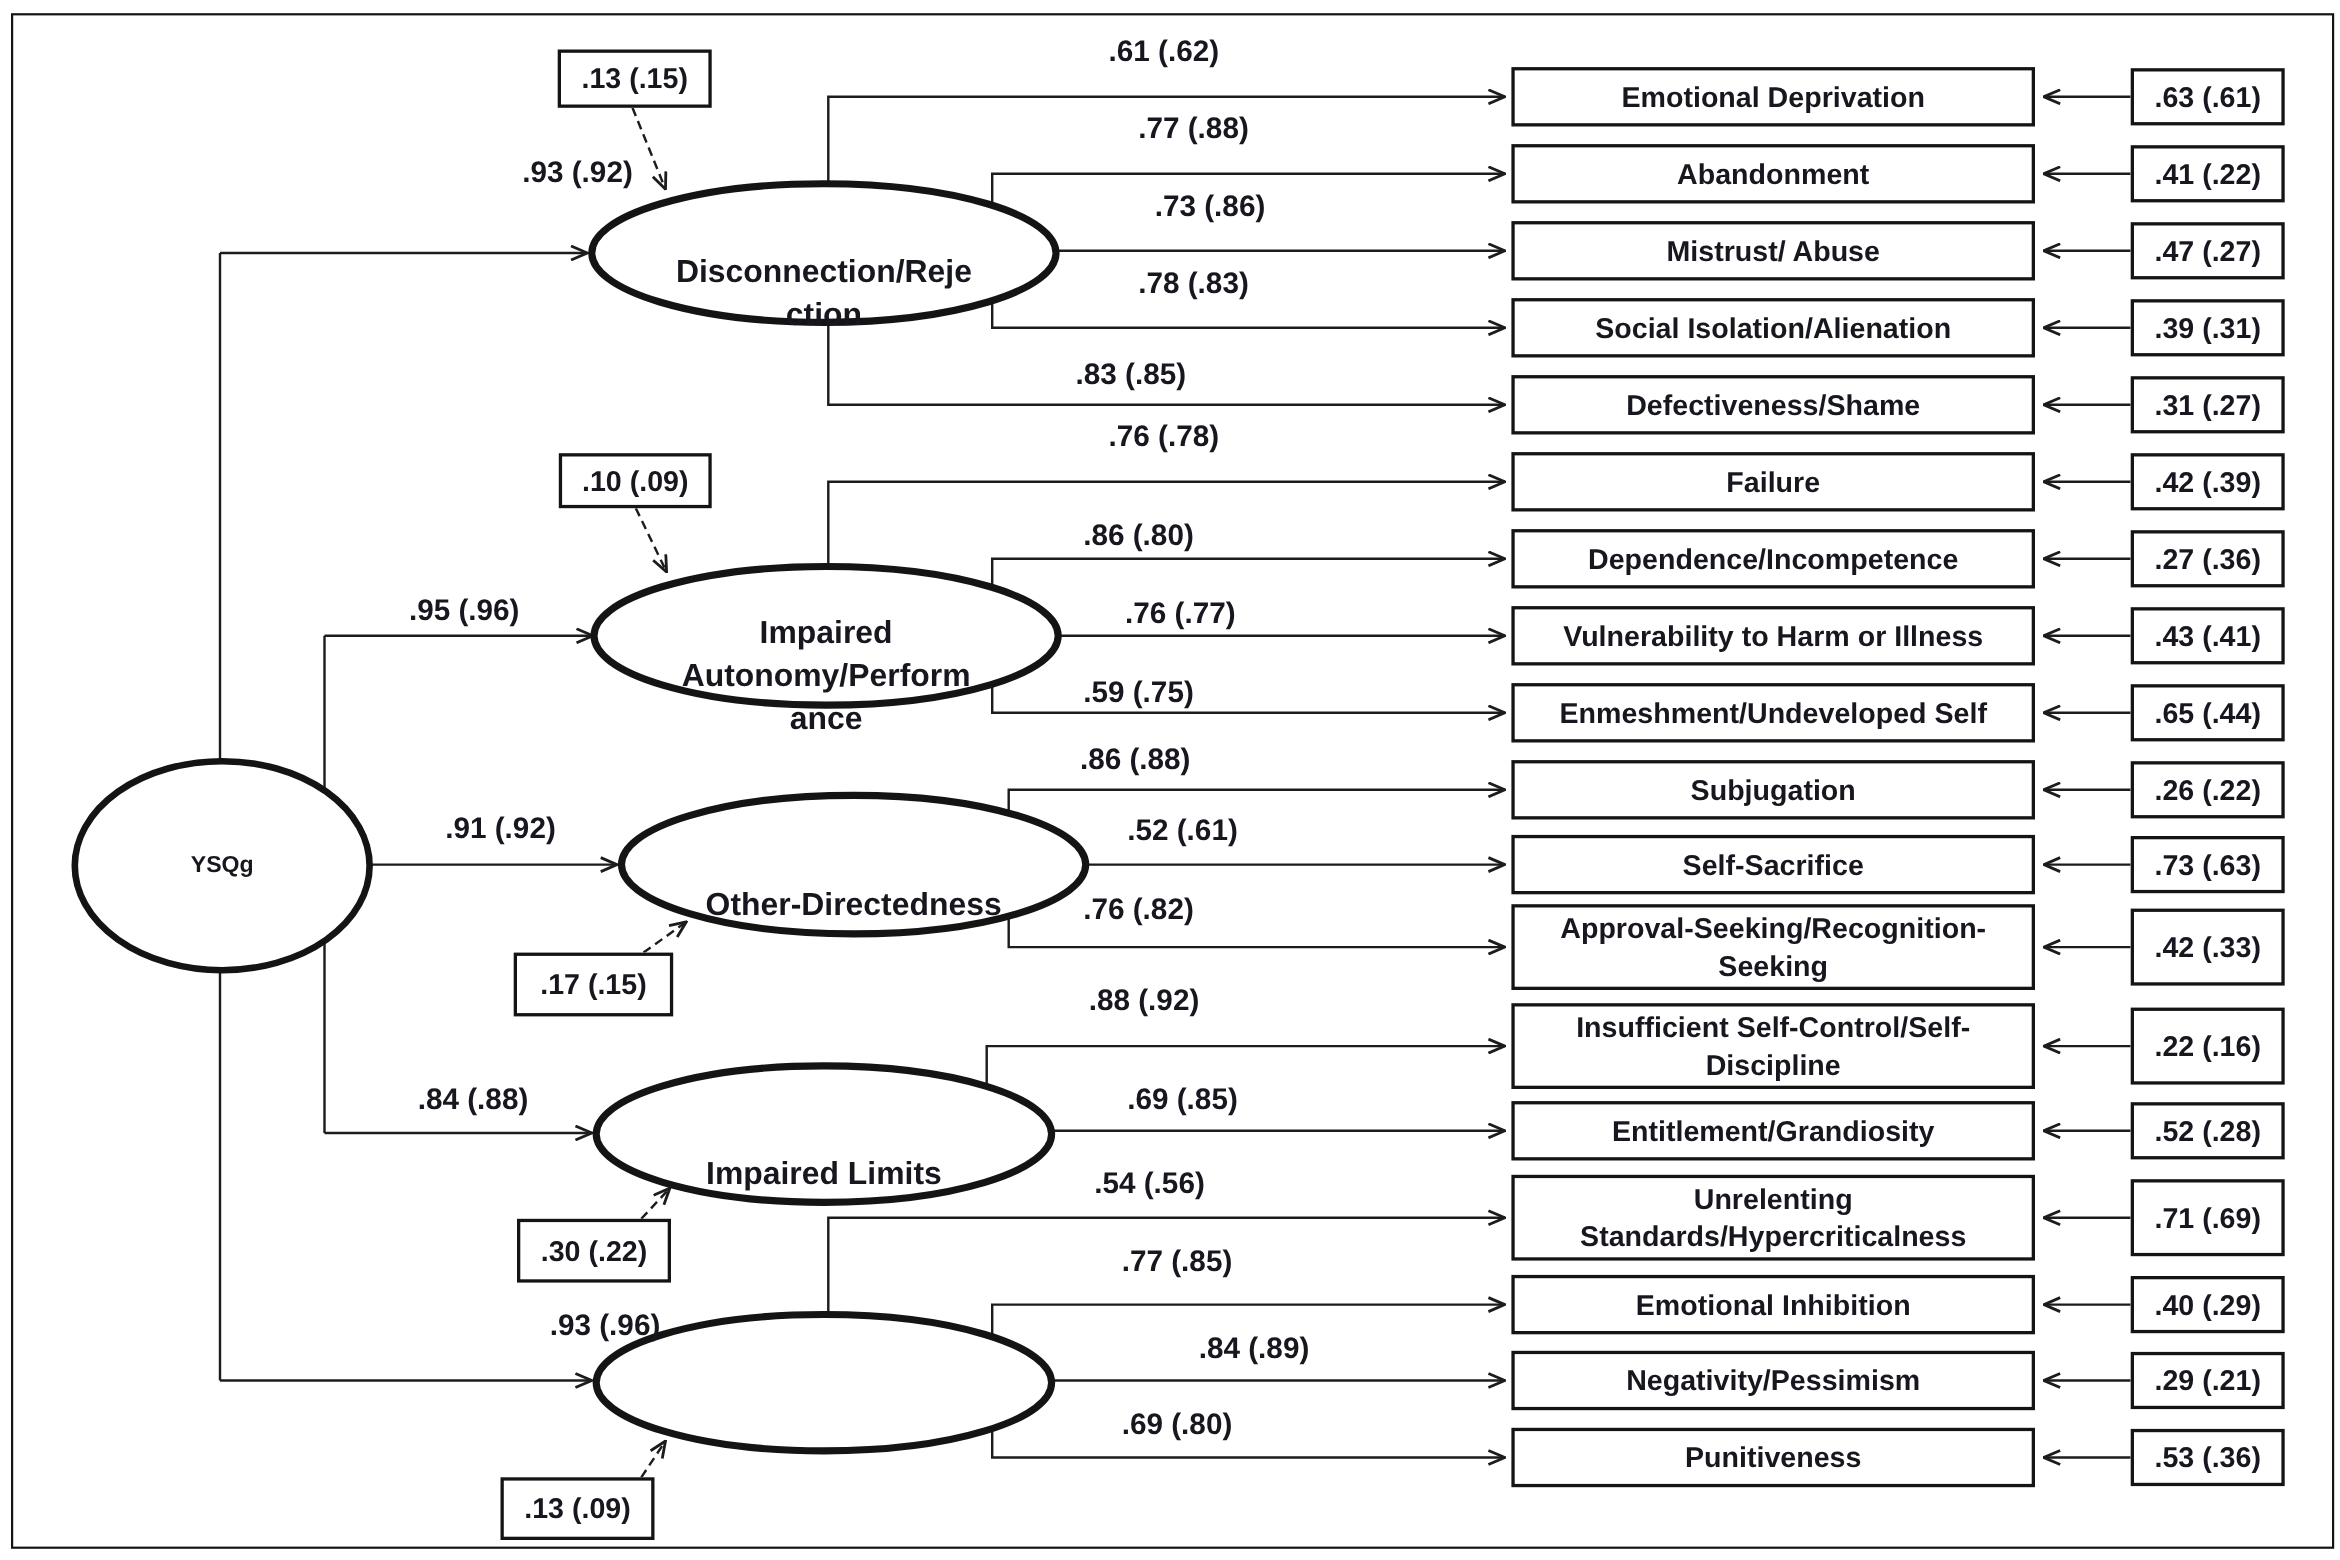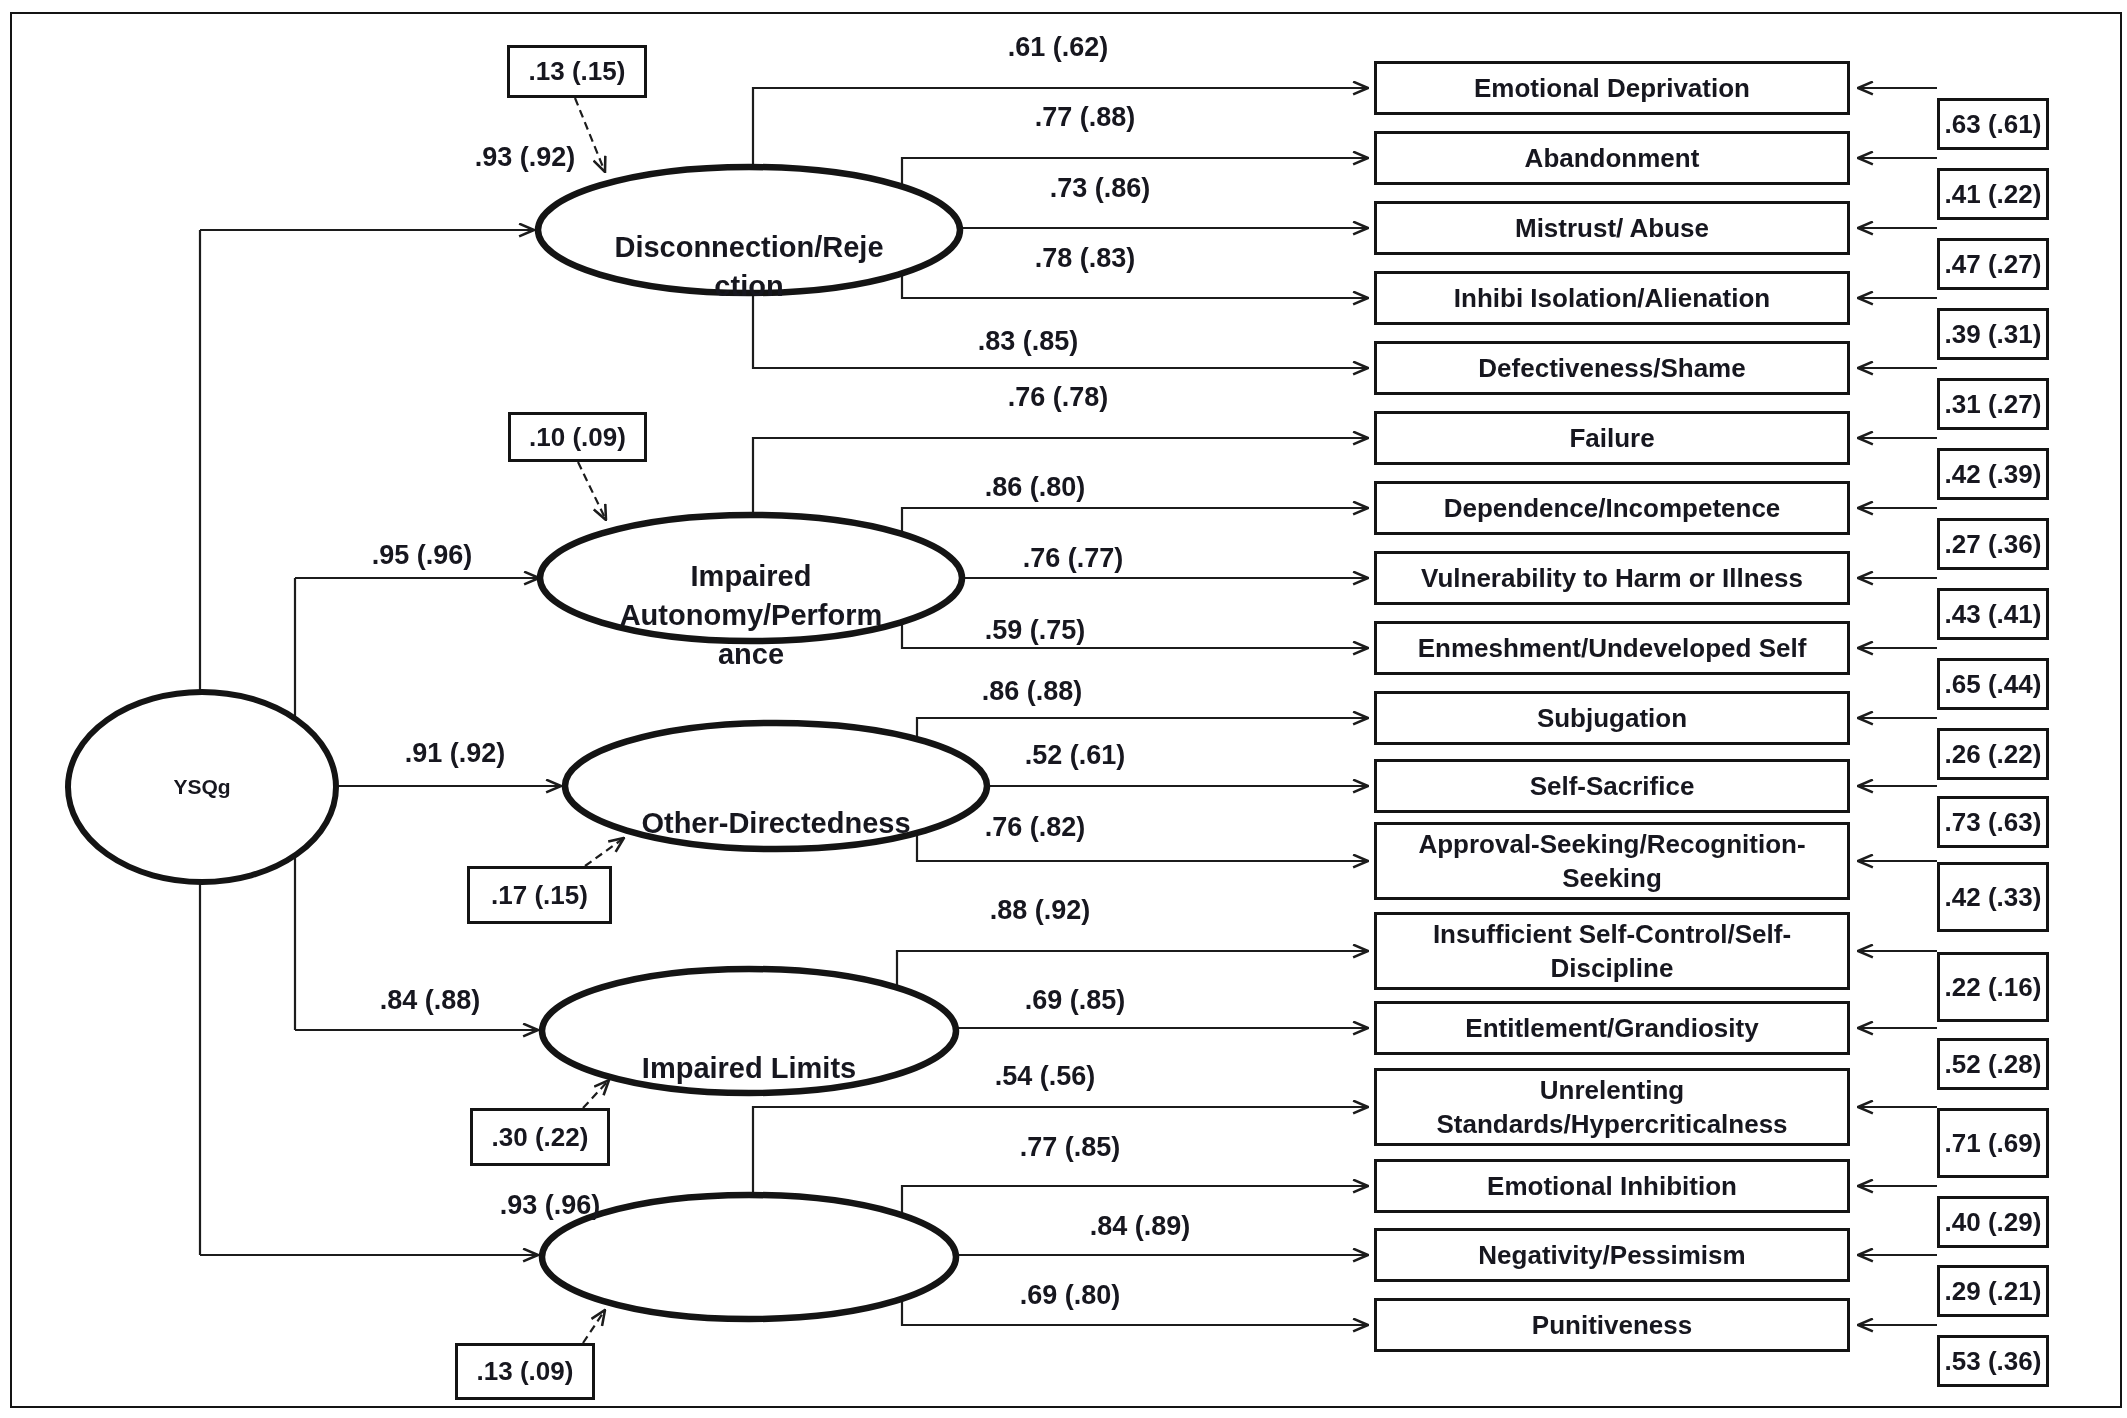--- a/index.html
+++ b/index.html
@@ -3,23 +3,23 @@
 <meta charset="utf-8">
 <style>
   html,body{margin:0;padding:0;background:#fff;}
   .canvas{position:relative;width:2127px;height:1418px;background:#fff;overflow:hidden;
           font-family:"Liberation Sans",sans-serif;color:#17171f;}
   .frame{position:absolute;left:10px;top:12px;width:2108px;height:1392px;border:2.5px solid #141414;}
   svg.wires{position:absolute;left:0;top:0;width:2127px;height:1418px;}
   .ibox{position:absolute;left:1374px;width:476px;border:3px solid #141414;background:#fff;
         display:flex;flex-direction:column;align-items:center;justify-content:center;
         font-size:26px;font-weight:700;line-height:34px;text-align:center;box-sizing:border-box;}
-  .ebox{position:absolute;left:1937px;width:112px;border:3px solid #141414;background:#fff;
+  .ebox{position:absolute;left:1937px;width:140px;border:3px solid #141414;background:#fff;
         display:flex;align-items:center;justify-content:center;
-        font-size:26px;font-weight:700;box-sizing:border-box;margin-top:36px;}
+        font-size:26px;font-weight:700;box-sizing:border-box;}
   .dbox{position:absolute;border:3px solid #141414;background:#fff;
         display:flex;align-items:center;justify-content:center;
         font-size:26px;font-weight:700;box-sizing:border-box;}
   .plabel{position:absolute;transform:translate(-50%,-50%);font-size:27px;font-weight:700;white-space:nowrap;}
   .etext{position:absolute;transform:translate(-50%,-50%);text-align:center;
          font-size:29px;font-weight:700;line-height:39px;white-space:nowrap;margin-top:37px;}
   .ltext{position:absolute;transform:translate(-50%,-50%);font-size:21px;font-weight:700;}
 </style>
 </head>
 <body>
@@ -148,21 +148,21 @@
   <div class="ibox" style="top:61px;height:54px">
       <span>Emotional Deprivation</span>
     </div>
   <div class="ibox" style="top:131px;height:54px">
       <span>Abandonment</span>
     </div>
   <div class="ibox" style="top:201px;height:54px">
       <span>Mistrust/ Abuse</span>
     </div>
   <div class="ibox" style="top:271px;height:54px">
-      <span>Inhibi Isolation/Alienation</span>
+      <span>Social Isolation/Alienation</span>
     </div>
   <div class="ibox" style="top:341px;height:54px">
       <span>Defectiveness/Shame</span>
     </div>
   <div class="ibox" style="top:411px;height:54px">
       <span>Failure</span>
     </div>
   <div class="ibox" style="top:481px;height:54px">
       <span>Dependence/Incompetence</span>
     </div>

